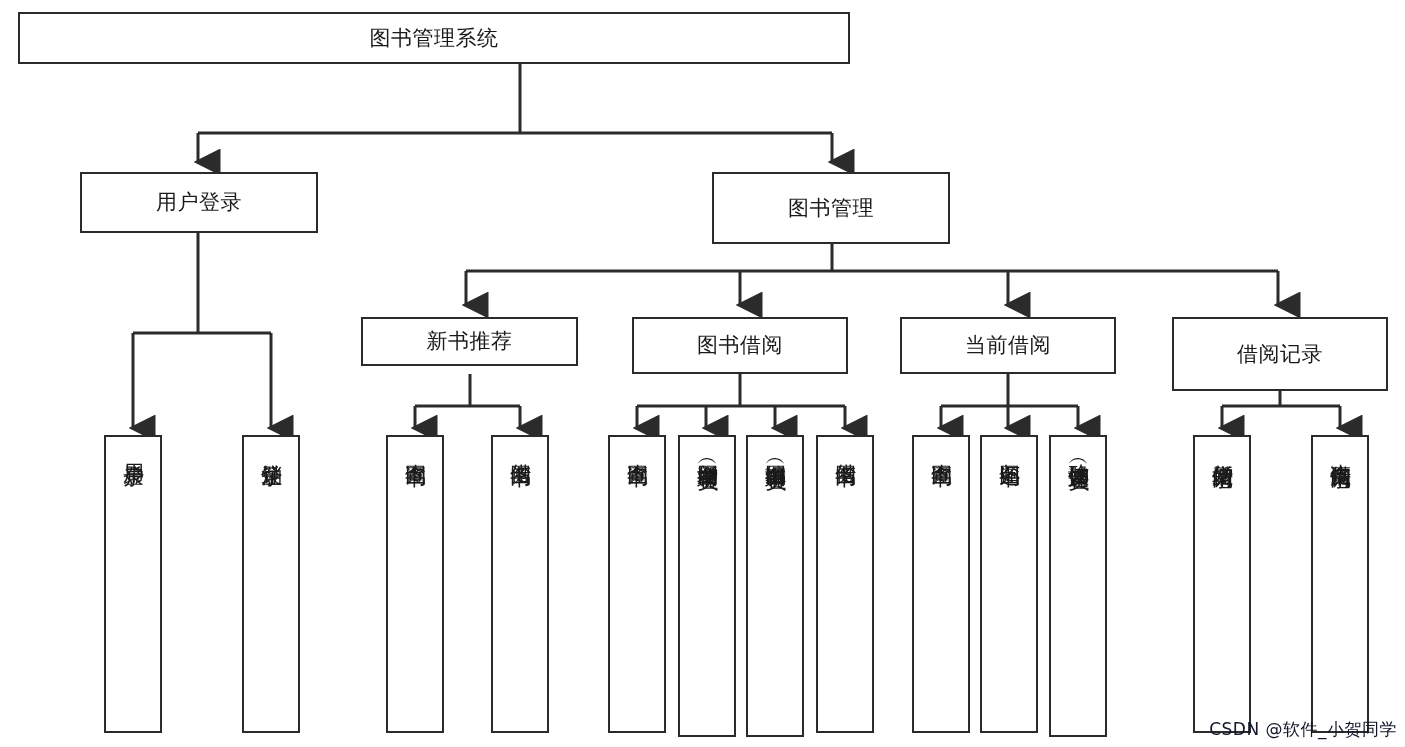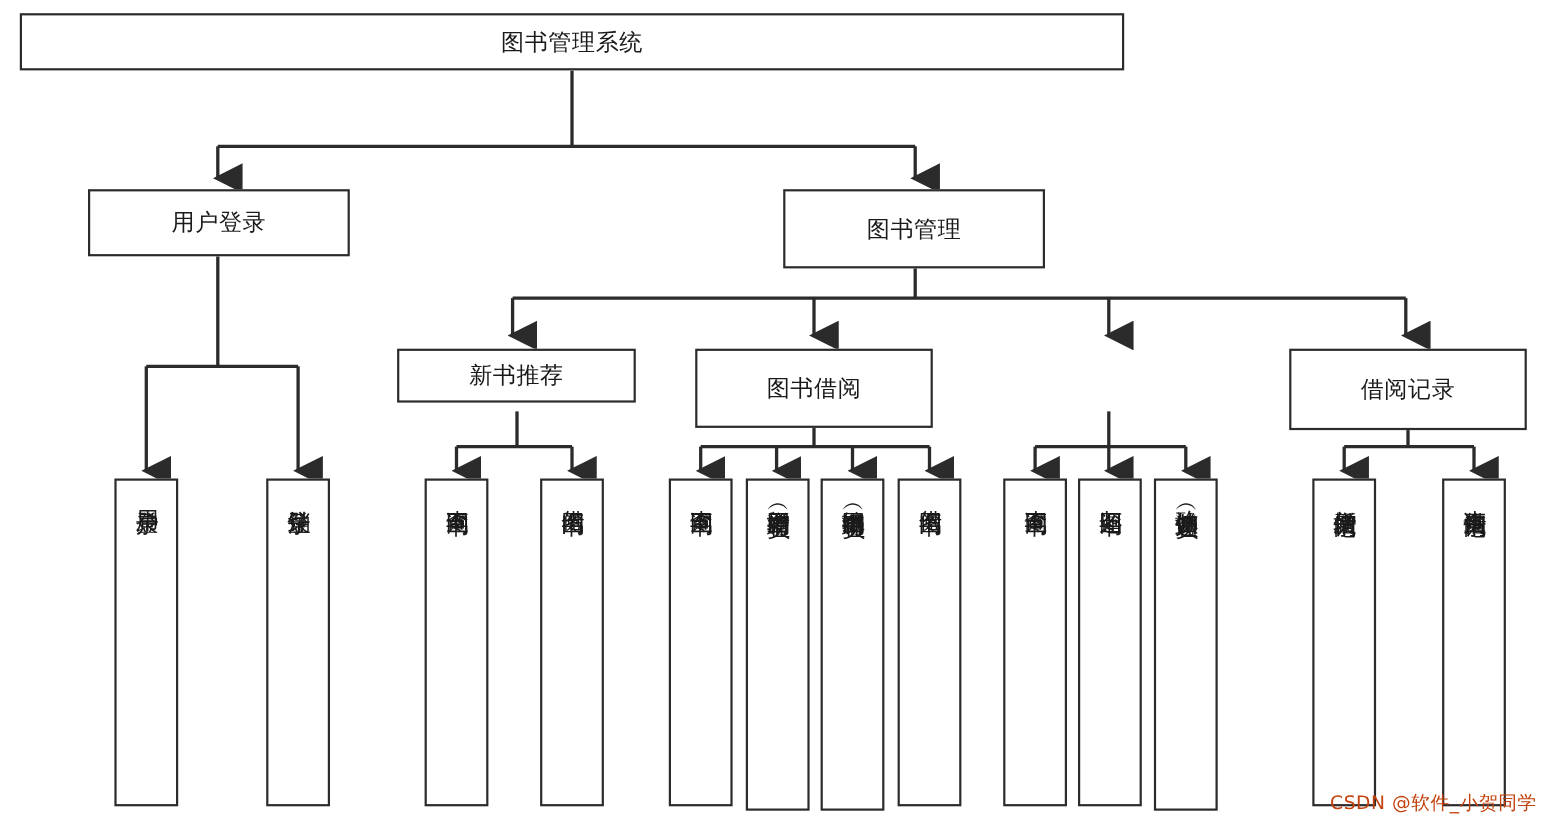--- a/index.html
+++ b/index.html
@@ -57,21 +57,21 @@
     font-size: 21px;
     line-height: 1.32;
     letter-spacing: 1px;
     white-space: normal;
   }
   .watermark {
     position: absolute;
     right: 8px;
     bottom: 6px;
     font-size: 17px;
-    color: #c2410c;
+    color: #0f172a;
     letter-spacing: 0.5px;
     white-space: nowrap;
     pointer-events: none;
     margin-left: 48px;
   }
 </style>
 </head>
 <body>
 
 <div id="canvas">
@@ -119,40 +119,43 @@
       <path d="M 1008 406 L 1008 428" marker-end="url(#arrow)"></path>
       <path d="M 1078 406 L 1078 428" marker-end="url(#arrow)"></path>
 
       <path d="M 1280 374 L 1280 406"></path>
       <path d="M 1222 406 L 1340 406"></path>
       <path d="M 1222 406 L 1222 428" marker-end="url(#arrow)"></path>
       <path d="M 1340 406 L 1340 428" marker-end="url(#arrow)"></path>
     </g>
   </svg>
 
-  <div class="node root" style="left:18px; top:12px; width:1004px; height:52px;">
+  <div class="node root" style="left:18px; top:12px; width:832px; height:52px;">
     <span class="node-label">图书管理系统</span>
   </div>
 
   <div class="node" style="left:80px; top:172px; width:238px; height:61px;">
     <span class="node-label">用户登录</span>
   </div>
 
   <div class="node" style="left:712px; top:172px; width:238px; height:72px;">
     <span class="node-label">图书管理</span>
   </div>
 
   <div class="node" style="left:361px; top:317px; width:217px; height:49px;">
     <span class="node-label">新书推荐</span>
   </div>
 
-  <div class="node" style="left:632px; top:317px; width:216px; height:72px;">
+  <div class="node" style="left:632px; top:317px; width:216px; height:57px;">
     <span class="node-label">图书借阅</span>
   </div>
 
+  <div class="node" style="left:900px; top:317px; width:216px; height:57px;">
+    <span class="node-label">当前借阅</span>
+  </div>
 
   <div class="node" style="left:1172px; top:317px; width:216px; height:74px;">
     <span class="node-label">借阅记录</span>
   </div>
 
   <div class="node leaf" style="left:104px; top:435px; width:58px; height:298px;">
     <span class="node-label">用户登录</span>
   </div>
 
   <div class="node leaf" style="left:242px; top:435px; width:58px; height:298px;">

